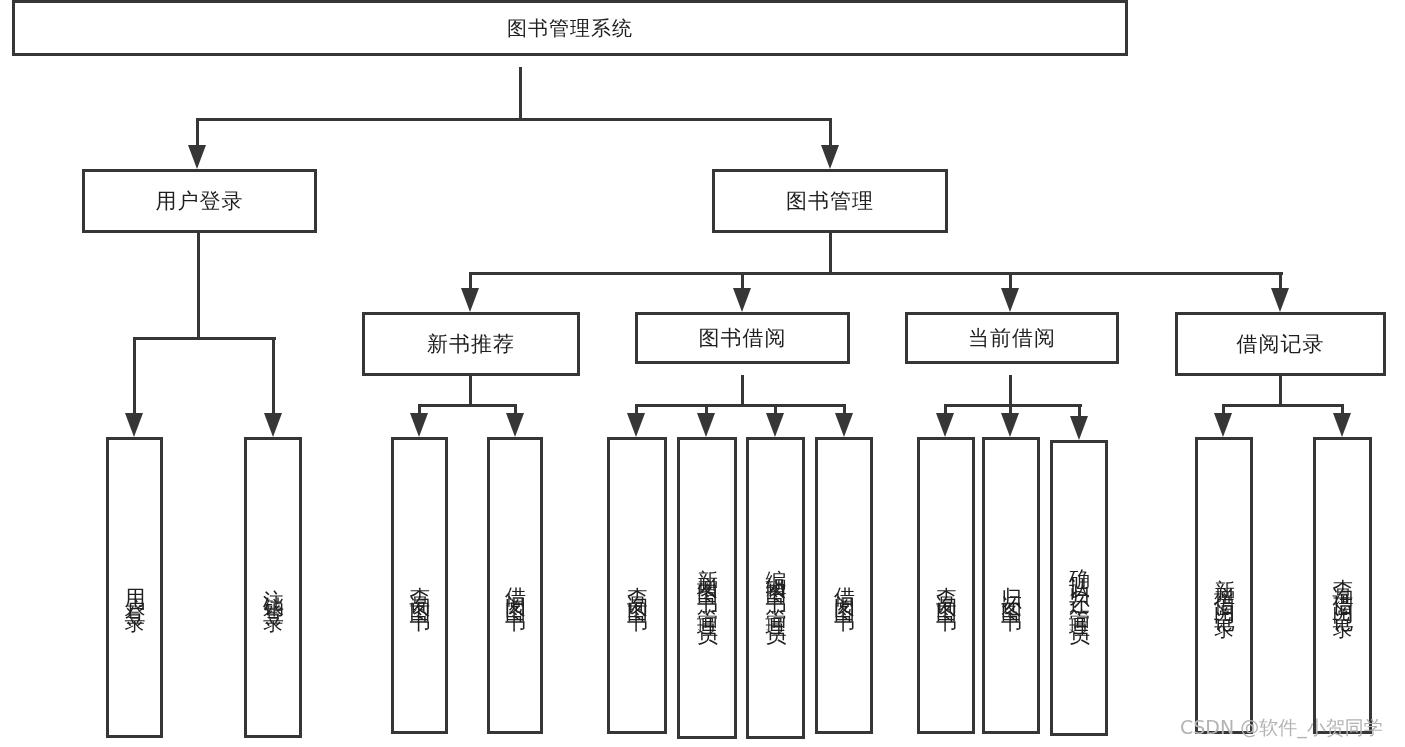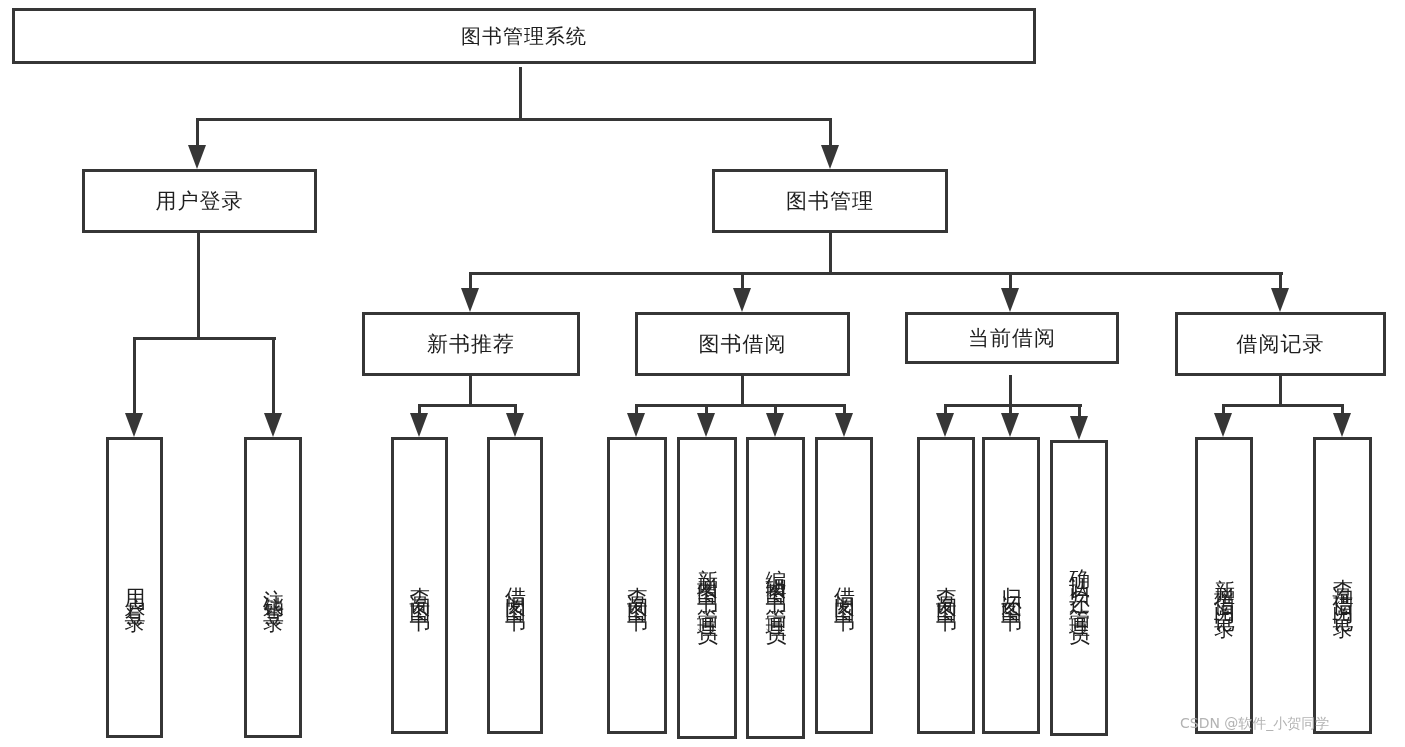--- a/index.html
+++ b/index.html
@@ -52,21 +52,21 @@
     height: 0;
     border-left: 9px solid transparent;
     border-right: 9px solid transparent;
     border-top: 24px solid #363636;
     z-index: 3;
   }
   .watermark {
     position: absolute;
     left: 1180px;
     top: 715px;
-    font-size: 14px;
+    font-size: 19px;
     color: #b3b3b3;
     z-index: 5;
     white-space: nowrap;
   }
 </style>
 </head>
 <body>
 
 <div class="canvas">
 
@@ -122,35 +122,35 @@
   <div class="arr" style="left:1001px;top:413px"></div>
   <div class="arr" style="left:1070px;top:416px"></div>
 
   <div class="vl" style="left:1279px;top:375px;height:32px"></div>
   <div class="hl" style="left:1222px;top:404px;width:122px"></div>
   <div class="vl" style="left:1222px;top:404px;height:12px"></div>
   <div class="vl" style="left:1341px;top:404px;height:12px"></div>
   <div class="arr" style="left:1214px;top:413px"></div>
   <div class="arr" style="left:1333px;top:413px"></div>
 
-  <div class="box h big" style="left:12px;top:8px;width:1024px;height:56px">
+  <div class="box h big" style="left:12px;top:0;width:1116px;height:56px">
     <span>图书管理系统</span>
   </div>
 
   <div class="box h" style="left:82px;top:169px;width:235px;height:64px">
     <span>用户登录</span>
   </div>
   <div class="box h" style="left:712px;top:169px;width:236px;height:64px">
     <span>图书管理</span>
   </div>
 
   <div class="box h" style="left:362px;top:312px;width:218px;height:64px">
     <span>新书推荐</span>
   </div>
-  <div class="box h" style="left:635px;top:312px;width:215px;height:64px">
+  <div class="box h" style="left:635px;top:312px;width:215px;height:52px">
     <span>图书借阅</span>
   </div>
   <div class="box h" style="left:905px;top:312px;width:214px;height:52px">
     <span>当前借阅</span>
   </div>
   <div class="box h" style="left:1175px;top:312px;width:211px;height:64px">
     <span>借阅记录</span>
   </div>
 
   <div class="box v" style="left:106px;top:437px;width:57px;height:301px">

